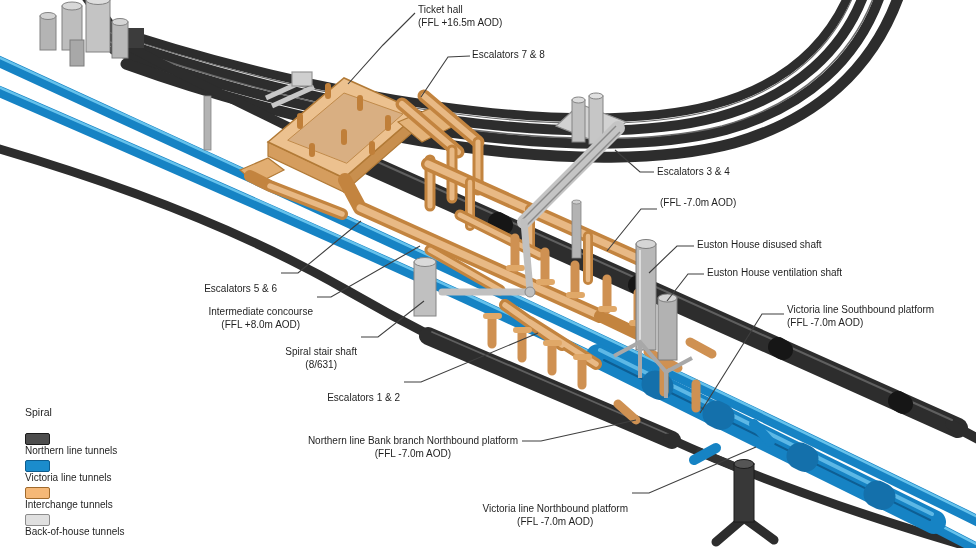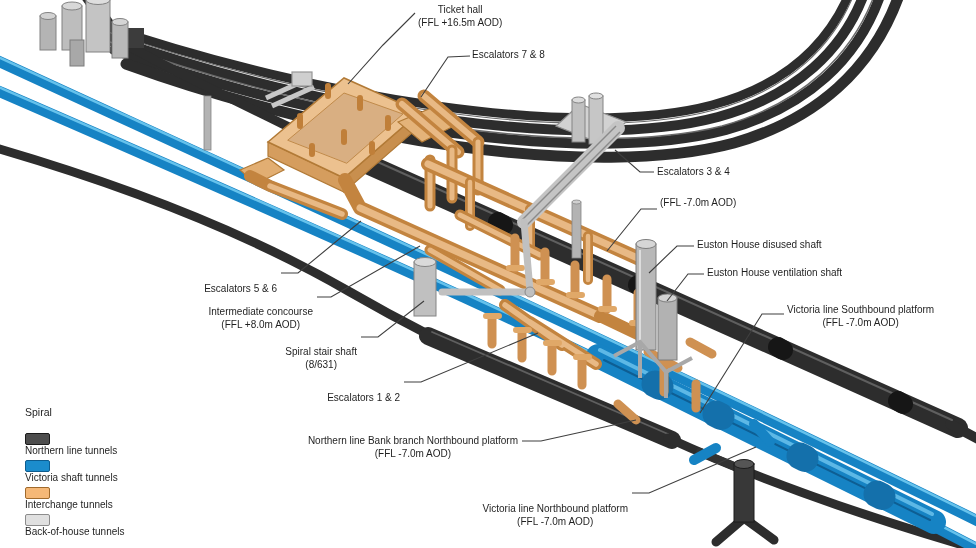--- a/index.html
+++ b/index.html
@@ -1,19 +1,19 @@
 <!DOCTYPE html>
 <html><head>
 <meta charset="utf-8">
 <style>
   html,body{margin:0;padding:0;background:#fff;}
   .stage{position:relative;width:976px;height:548px;overflow:hidden;background:#ffffff;
          font-family:"Liberation Sans",sans-serif;}
   .stage svg{position:absolute;left:0;top:0;}
-  .lbl{position:absolute;font-size:10px;line-height:12.5px;color:#1f1f1f;white-space:nowrap;text-align:center;}
+  .lbl{position:absolute;font-size:10px;line-height:12.5px;color:#1f1f1f;white-space:nowrap;}
   .lbl.r{text-align:center;margin-top:16px;}
   .legend{position:absolute;left:25px;top:406px;color:#1f1f1f;}
   .legend-title{font-size:10.5px;margin-bottom:6px;}
   .legend-row{display:flex;margin-top:15px;height:12px;flex-direction:column;}
   .swatch{width:23px;height:10px;border:1.5px solid #333;border-radius:2px;margin-right:13px;flex:0 0 auto;}
   .sw-n{border-color:#1a1a1a;}
   .sw-v{border-color:#0d5c8f;}
   .sw-i{border-color:#a06a2c;}
   .sw-b{border-color:#8c8c8c;}
   .legend-row span{font-size:10px;}
@@ -244,21 +244,21 @@
   </div>
 
   <div class="legend">
     <div class="legend-title">Spiral</div>
     <div class="legend-row">
       <div class="swatch sw-n" style="background: rgb(77, 77, 77);"></div>
       <span>Northern line tunnels</span>
     </div>
     <div class="legend-row">
       <div class="swatch sw-v" style="background: rgb(27, 140, 204);"></div>
-      <span>Victoria shaft tunnels</span>
+      <span>Victoria line tunnels</span>
     </div>
     <div class="legend-row">
       <div class="swatch sw-i" style="background: rgb(245, 184, 119);"></div>
       <span>Interchange tunnels</span>
     </div>
     <div class="legend-row">
       <div class="swatch sw-b" style="background: rgb(224, 224, 224);"></div>
       <span>Back-of-house tunnels</span>
     </div>
   </div>

